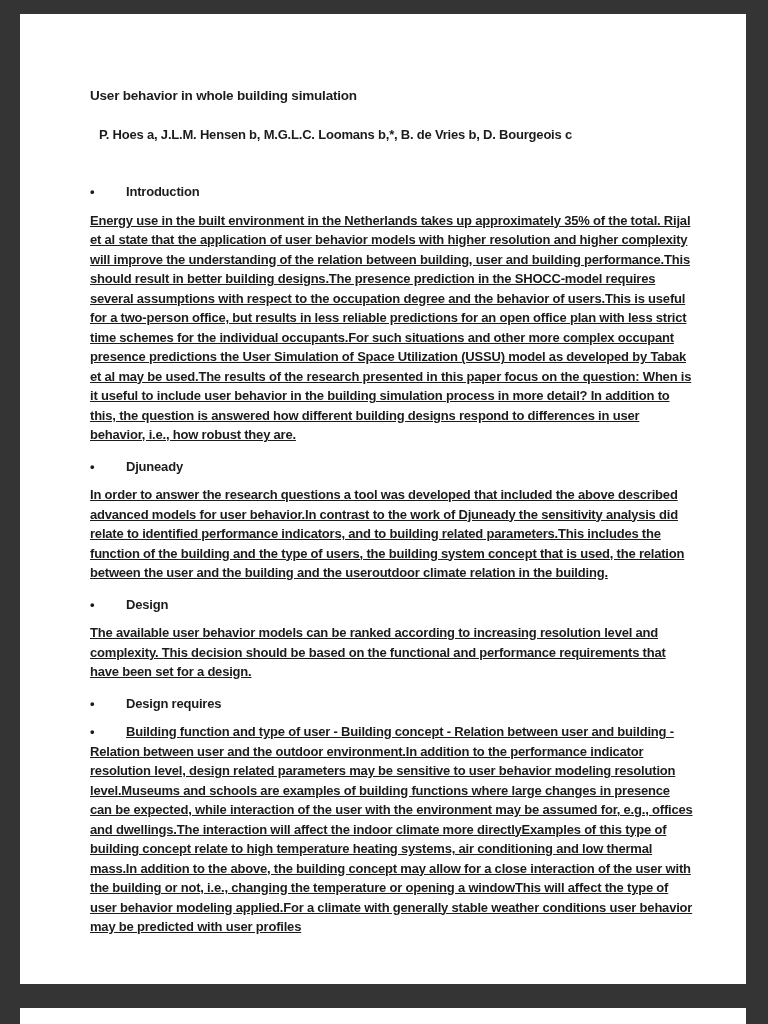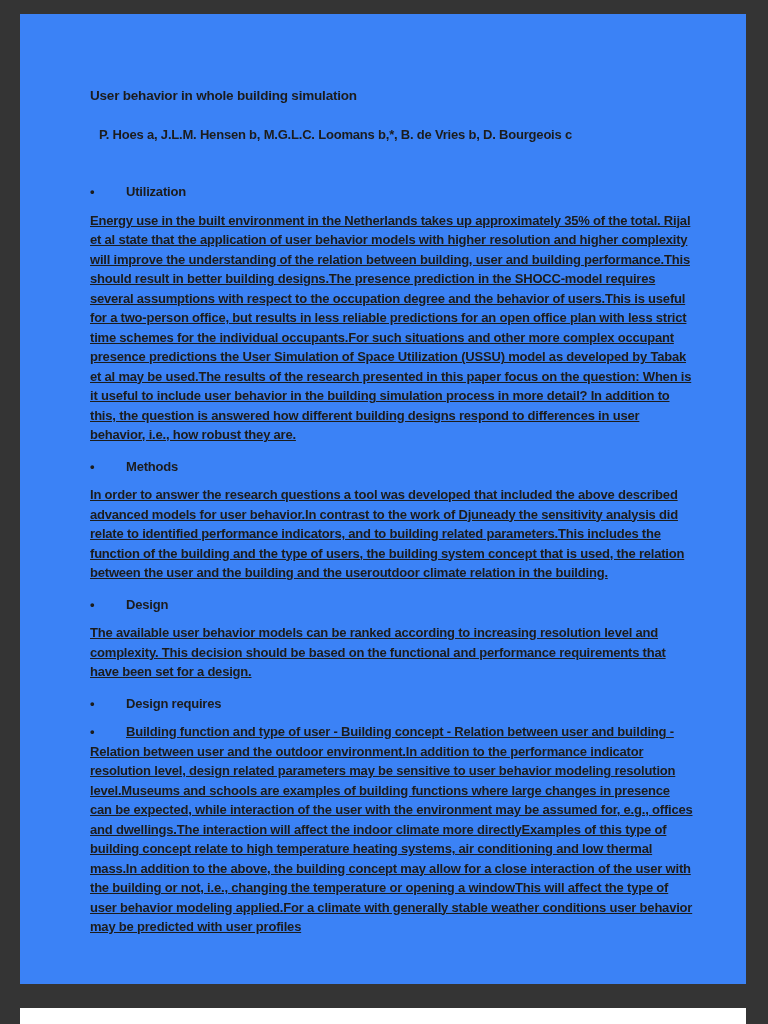--- a/index.html
+++ b/index.html
@@ -11,21 +11,21 @@
     font-family: "Liberation Sans", "DejaVu Sans", sans-serif;
     overflow: hidden;
     position: relative;
   }
   .page {
     position: absolute;
     left: 20px;
     top: 14px;
     width: 726px;
     height: 970px;
-    background: #3b82f6;
+    background: #ffffff;
   }
   .page-next {
     position: absolute;
     left: 20px;
     top: 1008px;
     width: 726px;
     height: 16px;
     background: #ffffff;
   }
   .content {
@@ -64,26 +64,26 @@
 <body>
 
 <div class="page">
   <div class="content">
 
     <h1 class="paper-title">User behavior in whole building simulation</h1>
 
     <p class="authors">P. Hoes a, J.L.M. Hensen b, M.G.L.C. Loomans b,*, B. de Vries b, D. Bourgeois c</p>
 
     <div class="hrow">
-      <span class="bullet">•</span><span>Utilization</span>
+      <span class="bullet">•</span><span>Introduction</span>
     </div>
     <p class="body-para">Energy use in the built environment in the Netherlands takes up approximately 35% of the total. Rijal et al state that the application of user behavior models with higher resolution and higher complexity will improve the understanding of the relation between building, user and building performance.This should result in better building designs.The presence prediction in the SHOCC-model requires several assumptions with respect to the occupation degree and the behavior of users.This is useful for a two-person office, but results in less reliable predictions for an open office plan with less strict time schemes for the individual occupants.For such situations and other more complex occupant presence predictions the User Simulation of Space Utilization (USSU) model as developed by Tabak et al may be used.The results of the research presented in this paper focus on the question: When is it useful to include user behavior in the building simulation process in more detail? In addition to this, the question is answered how different building designs respond to differences in user behavior, i.e., how robust they are.</p>
 
     <div class="hrow">
-      <span class="bullet">•</span><span>Methods</span>
+      <span class="bullet">•</span><span>Djuneady</span>
     </div>
     <p class="body-para">In order to answer the research questions a tool was developed that included the above described advanced models for user behavior.In contrast to the work of Djuneady the sensitivity analysis did relate to identified performance indicators, and to building related parameters.This includes the function of the building and the type of users, the building system concept that is used, the relation between the user and the building and the useroutdoor climate relation in the building.</p>
 
     <div class="hrow">
       <span class="bullet">•</span><span>Design</span>
     </div>
     <p class="body-para">The available user behavior models can be ranked according to increasing resolution level and complexity. This decision should be based on the functional and performance requirements that have been set for a design.</p>
 
     <div class="hrow">
       <span class="bullet">•</span><span>Design requires</span>

